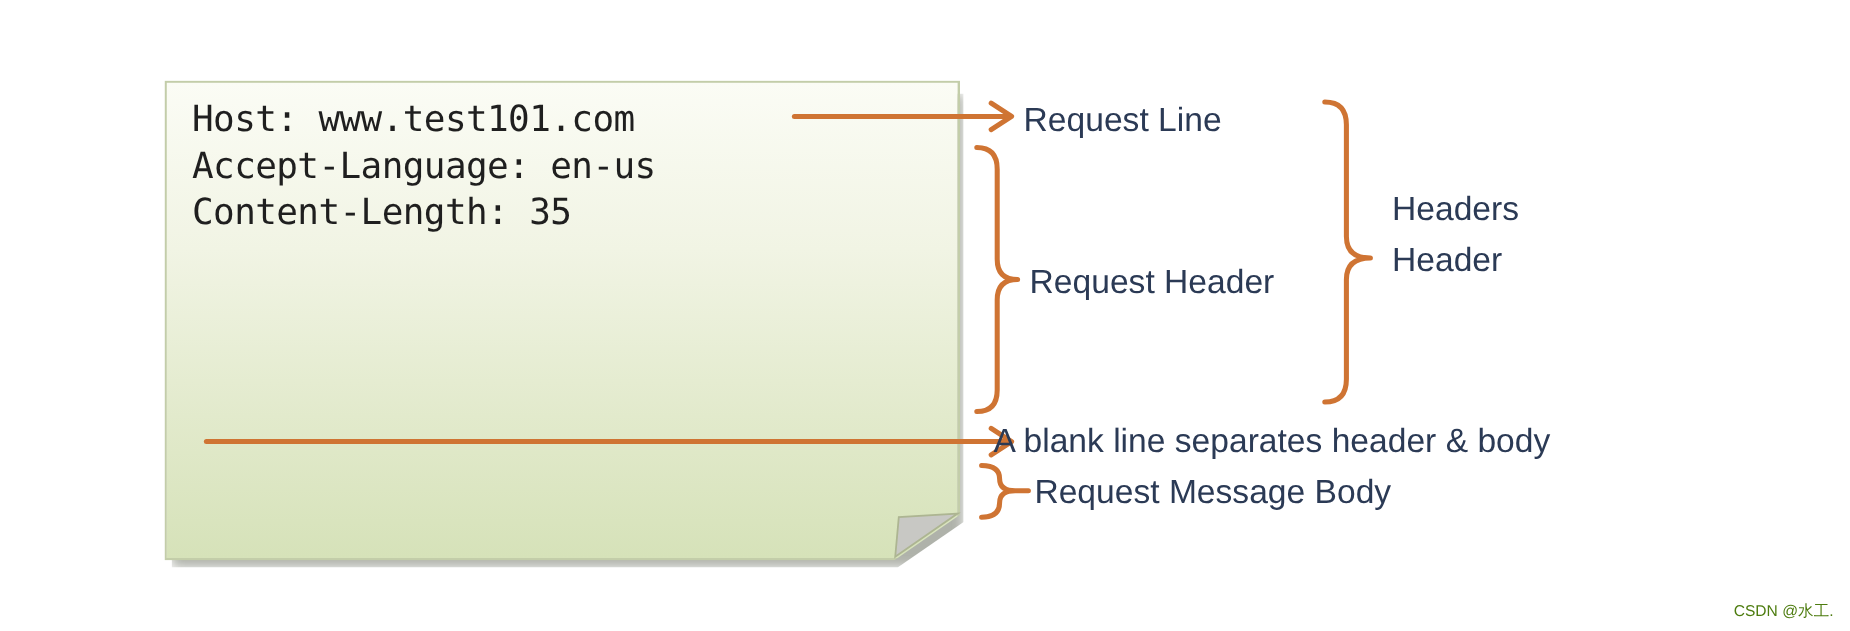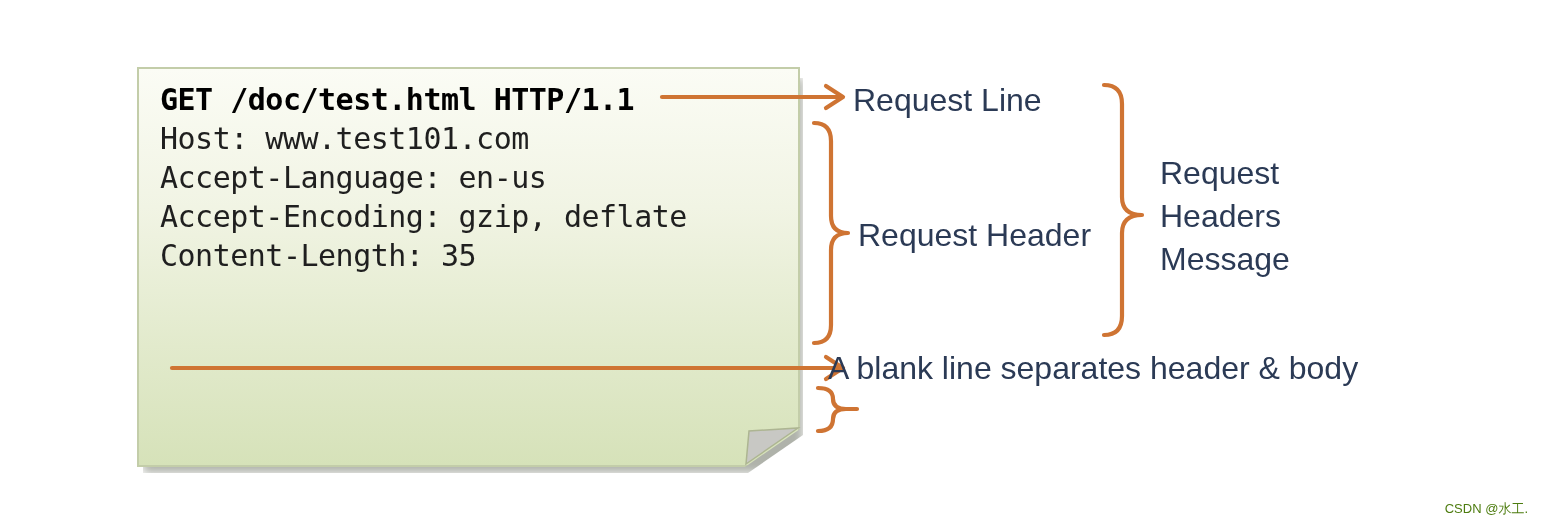--- a/index.html
+++ b/index.html
@@ -44,21 +44,21 @@
 
   
   svg.overlay{position:absolute;left:0;top:0;width:1542px;height:526px;}
   .orange{stroke:var(--accent);stroke-width:4.2;fill:none;stroke-linecap:round;stroke-linejoin:round;}
   .fold{fill:#c8c8c4;stroke:#adb592;stroke-width:1.5;}
 
   
   .lbl{
     position:absolute;
     color:var(--label);
-    font-size:32px;line-height:32px;
+    font-size:28px;line-height:32px;
     white-space:nowrap;
   }
   .lbl-request-line{left:853px;top:84px;}
   .lbl-request-headers{left:858px;top:219px;}
   .lbl-rmh{left:1160px;top:152px;line-height:43px;}
   .lbl-blank{left:828px;top:352px;}
   .lbl-body{left:862px;top:394px;}
 
   .watermark{
     position:absolute;right:14px;bottom:8px;
@@ -67,24 +67,22 @@
   }
 </style>
 </head>
 <body>
 
 <div class="canvas">
 
   <div class="note-shadow"></div>
 
   <div class="note">
-    <div class="note-line bold">GET /doc/test.html HTTP/1.1</div>
     <div class="note-line">Host: www.test101.com</div>
     <div class="note-line">Accept-Language: en-us</div>
-    <div class="note-line">Accept-Encoding: gzip, deflate</div>
     <div class="note-line">Content-Length: 35</div>
     <div class="note-line blank"></div>
   </div>
 
   <svg class="overlay" viewBox="0 0 1542 526">
 
     <polygon class="fold" points="746,464 798,428 749,431"></polygon>
 
     <line class="orange" x1="662" y1="97" x2="838" y2="97"></line>
     <path class="orange" d="M826 86 L843 97 L826 108"></path>
@@ -97,22 +95,22 @@
     <path class="orange" d="M1104 85 Q1122 85 1122 104 L1122 197 Q1122 215 1142 215 Q1122 215 1122 233 L1122 316 Q1122 335 1104 335"></path>
 
     <path class="orange" d="M818 388 Q833 388 833 399 Q833 409 846 409 L857 409 M846 409 Q833 409 833 419 Q833 431 818 431"></path>
   </svg>
 
   <div class="lbl lbl-request-line">Request Line</div>
 
   <div class="lbl lbl-request-headers">Request Header</div>
 
   <div class="lbl lbl-rmh">
-    <div>Request</div>
     <div>Headers</div>
-    <div>Message</div>
+    <div>Header</div>
   </div>
 
   <div class="lbl lbl-blank">A blank line separates header &amp; body</div>
 
+  <div class="lbl lbl-body">Request Message Body</div>
 
   <div class="watermark">CSDN @水工.</div>
 </div>
 
 </body></html>

